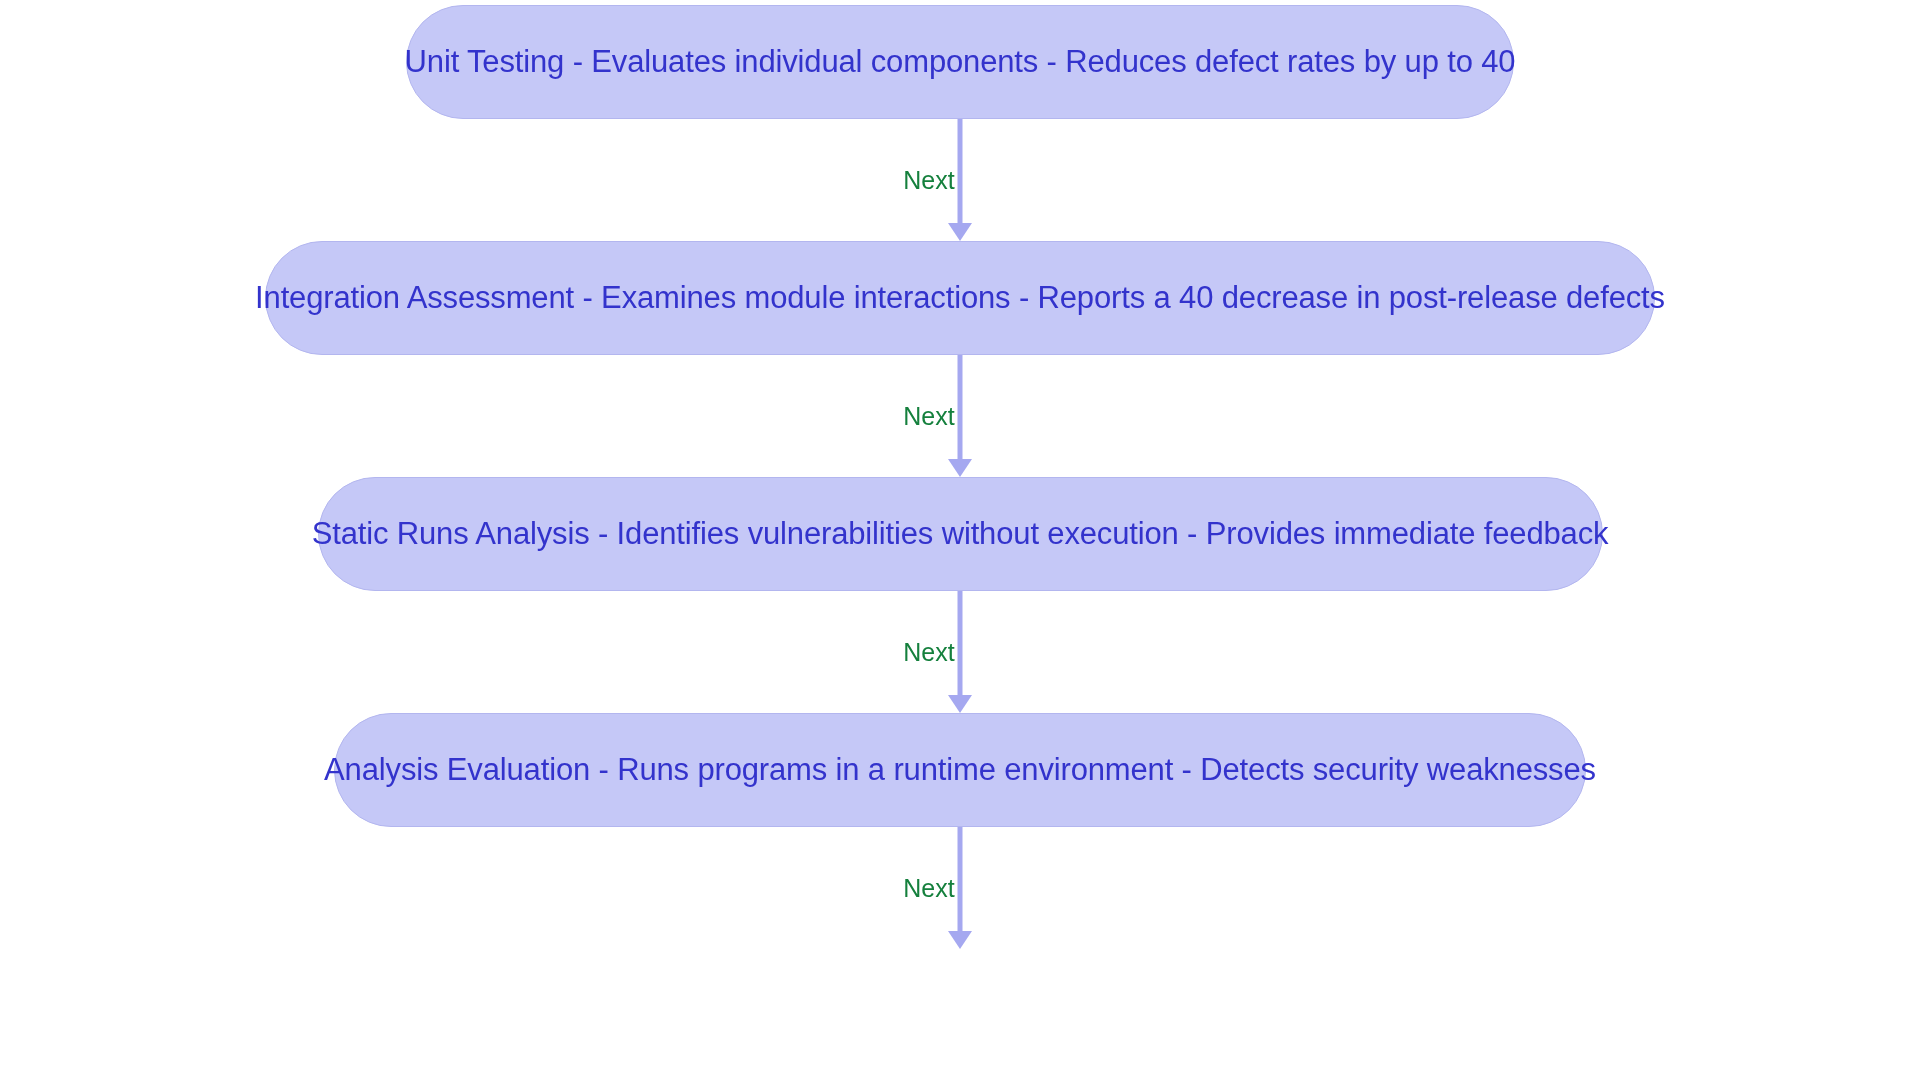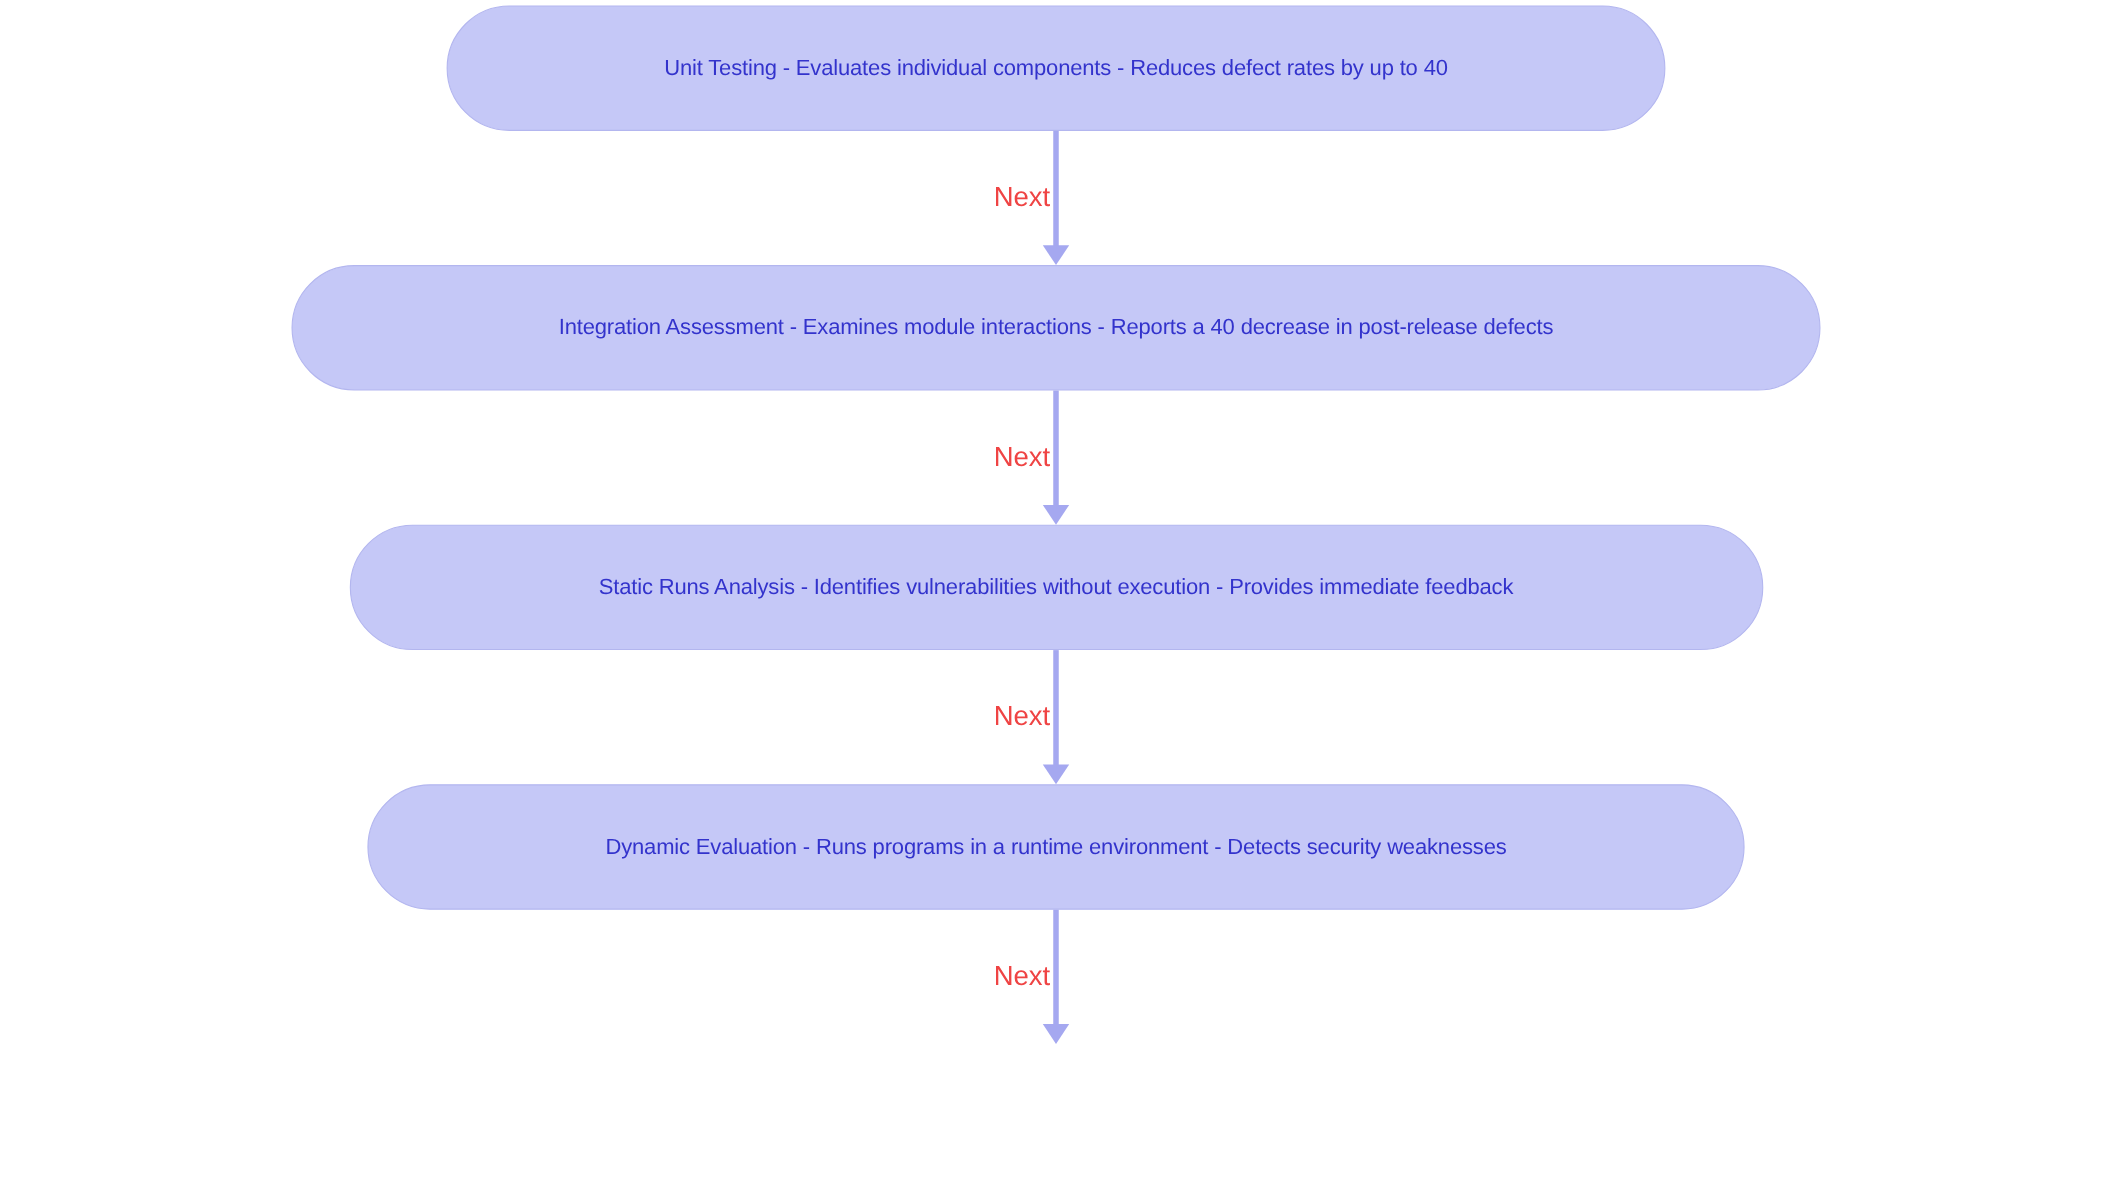--- a/index.html
+++ b/index.html
@@ -22,21 +22,21 @@
     flex-direction: column;
     align-items: center;
   }
 
   .node {
     box-sizing: border-box;
     background: #c5c8f7;
     border: 1.5px solid #b3b6ef;
     border-radius: 9999px;
     color: #3333cc;
-    font-size: 20px;
+    font-size: 31px;
     font-weight: 400;
     letter-spacing: -0.15px;
     display: flex;
     align-items: center;
     justify-content: center;
     white-space: nowrap;
     text-align: center;
     padding: 11px 46px;
     height: 114px;
   }
@@ -67,21 +67,21 @@
     border-left: 12px solid transparent;
     border-right: 12px solid transparent;
     border-top: 18px solid #a5a8f0;
   }
   .connector .edge-label {
     position: absolute;
     left: 50%;
     top: 50%;
     transform: translate(-50%, -50%);
     margin-left: -31px;
-    color: #ef4444;
+    color: #15803d;
     font-size: 25px;
     line-height: 1;
     background: transparent;
     white-space: nowrap;
   }
 
   
   .n0 { width: 1108px; margin-top: 5px; }
   .n1 { width: 1390px; }
   .n2 { width: 1285px; }
@@ -117,21 +117,21 @@
     <span>Static Runs Analysis - Identifies vulnerabilities without execution - Provides immediate feedback</span>
   </div>
 
   <div class="connector">
     <div class="line"></div>
     <div class="arrowhead"></div>
     <div class="edge-label">Next</div>
   </div>
 
   <div class="node n3">
-    <span>Dynamic Evaluation - Runs programs in a runtime environment - Detects security weaknesses</span>
+    <span>Analysis Evaluation - Runs programs in a runtime environment - Detects security weaknesses</span>
   </div>
 
   <div class="connector">
     <div class="line"></div>
     <div class="arrowhead"></div>
     <div class="edge-label">Next</div>
   </div>
 
 
 </div>

